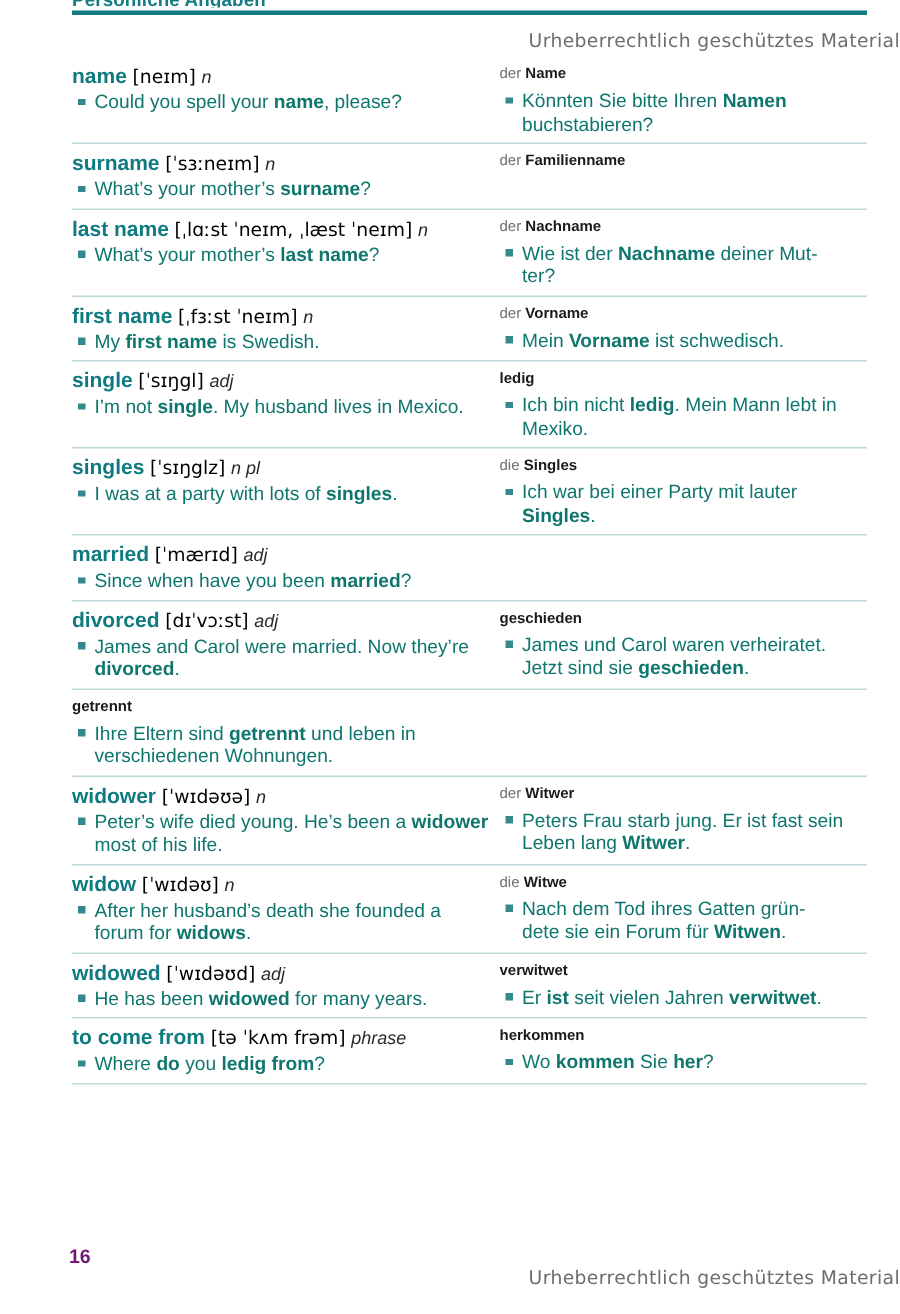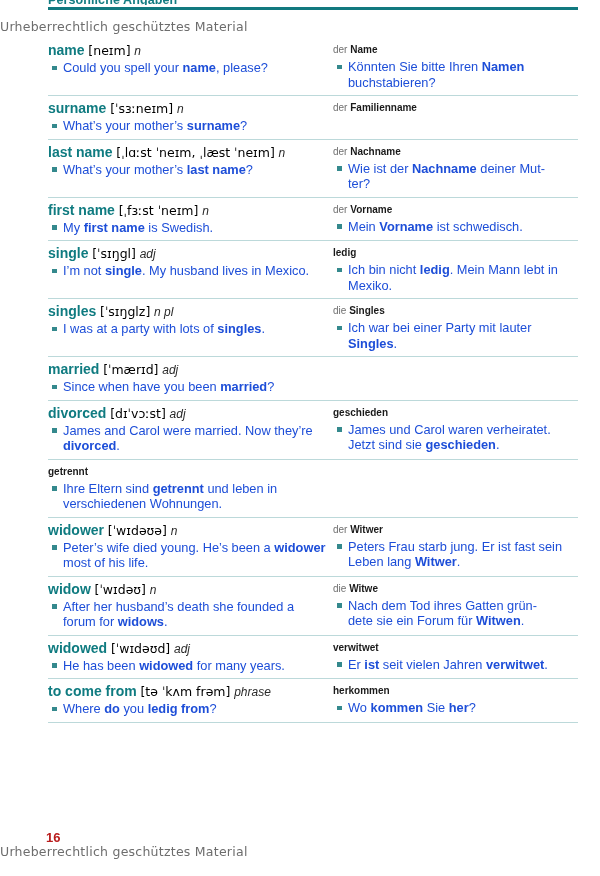--- a/index.html
+++ b/index.html
@@ -43,21 +43,21 @@
     width: 530px;
     height: 2.5px;
     background: #11797f;
   }
 
   
   .watermark {
     font-family: "DejaVu Sans", sans-serif;
     font-size: 12.5px;
     color: #6d6d6d;
-    text-align: left;
+    text-align: right;
     letter-spacing: 0.25px;
   }
   .watermark-top {
     position: absolute;
     top: 19px;
     left: 0;
     width: 600px;
   }
   .watermark-bottom {
     position: absolute;
@@ -125,21 +125,21 @@
   .target {
     font-weight: bold;
     color: #1a1a1a;
   }
 
   .example {
     position: relative;
     padding-left: 15px;
     font-size: 12.8px;
     line-height: 15.5px;
-    color: #1d4ed8;
+    color: #0f766e;
   }
   .example::before {
     content: "";
     position: absolute;
     left: 4px;
     top: 5.5px;
     width: 4.5px;
     height: 4.5px;
     background: #34898d;
   }
@@ -147,21 +147,21 @@
     font-weight: bold;
   }
 
   
   .folio {
     position: absolute;
     top: 830px;
     left: 46px;
     font-size: 13px;
     font-weight: bold;
-    color: #b91c1c;
+    color: #701a75;
   }
 </style>
 </head>
 <body>
 
 <div class="page">
 
   <div class="running-head">Persönliche Angaben</div>
 
   <div class="head-rule"></div>

